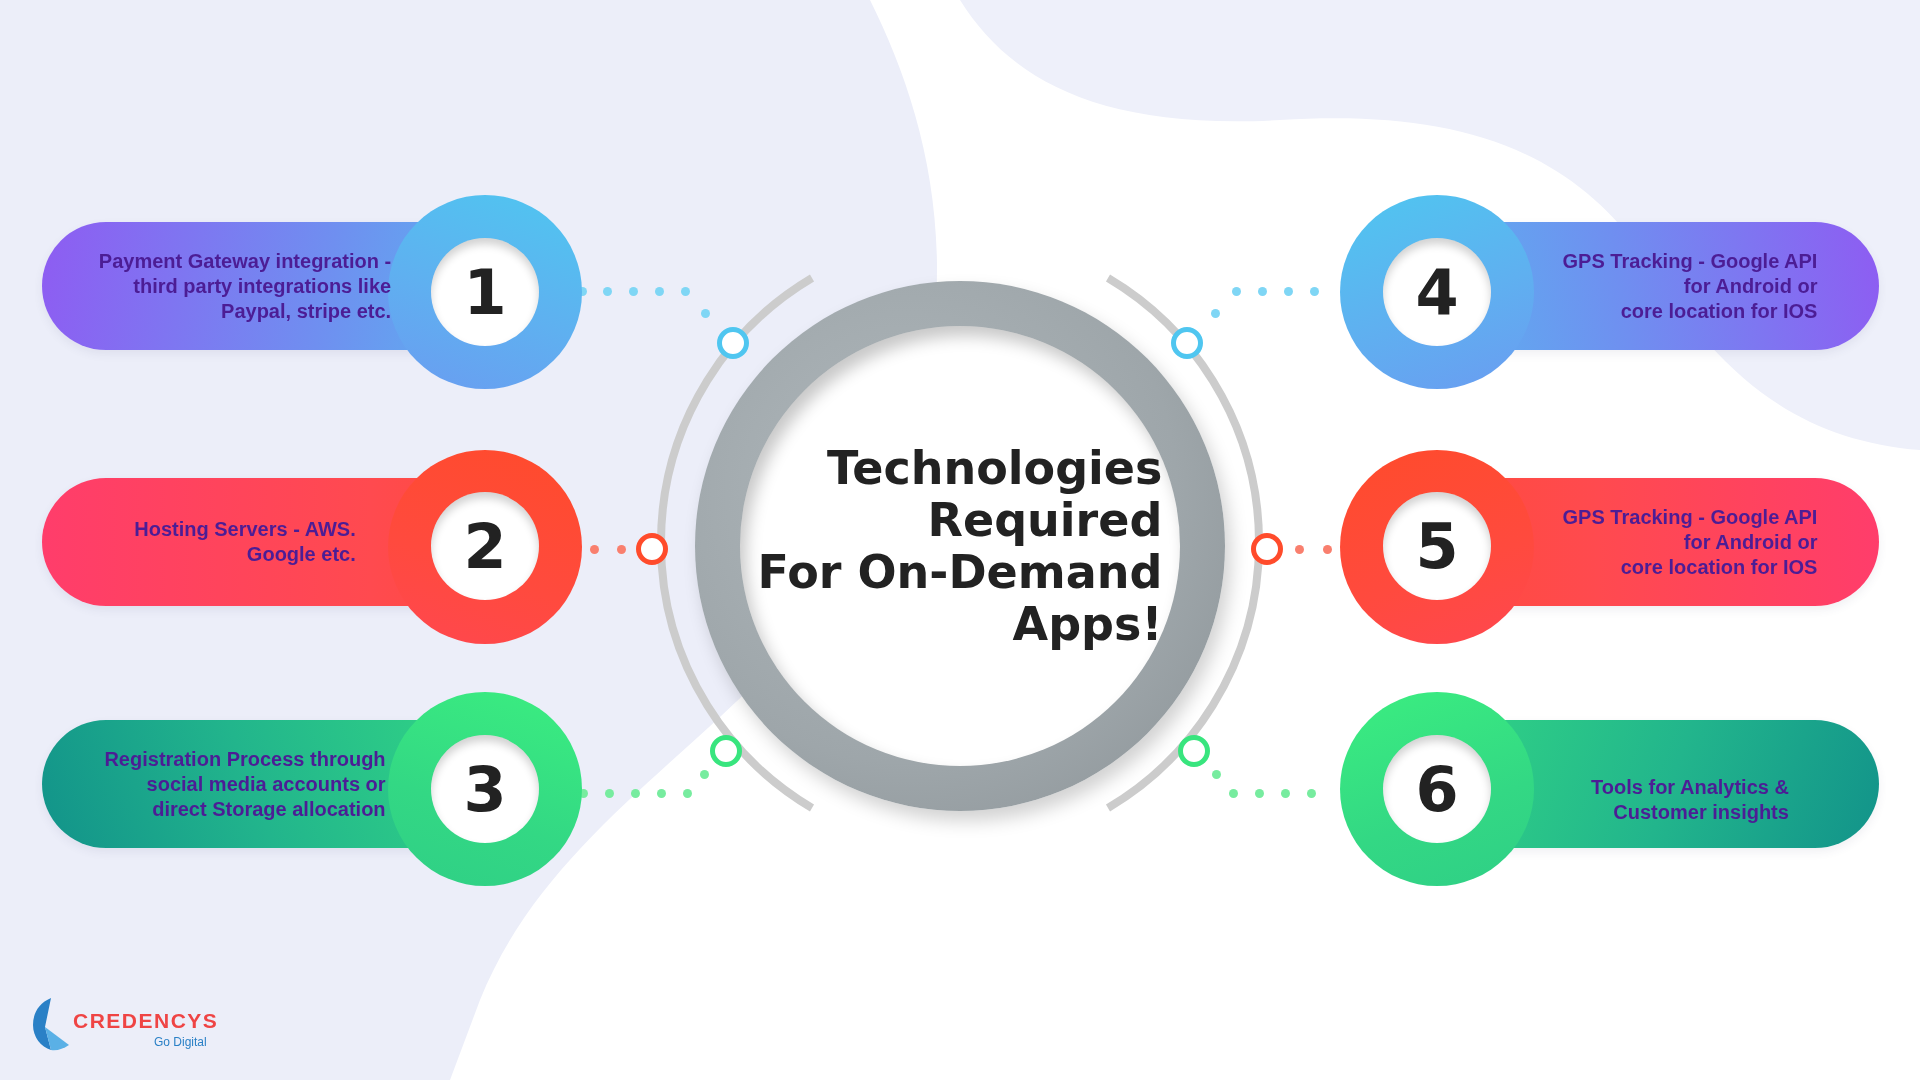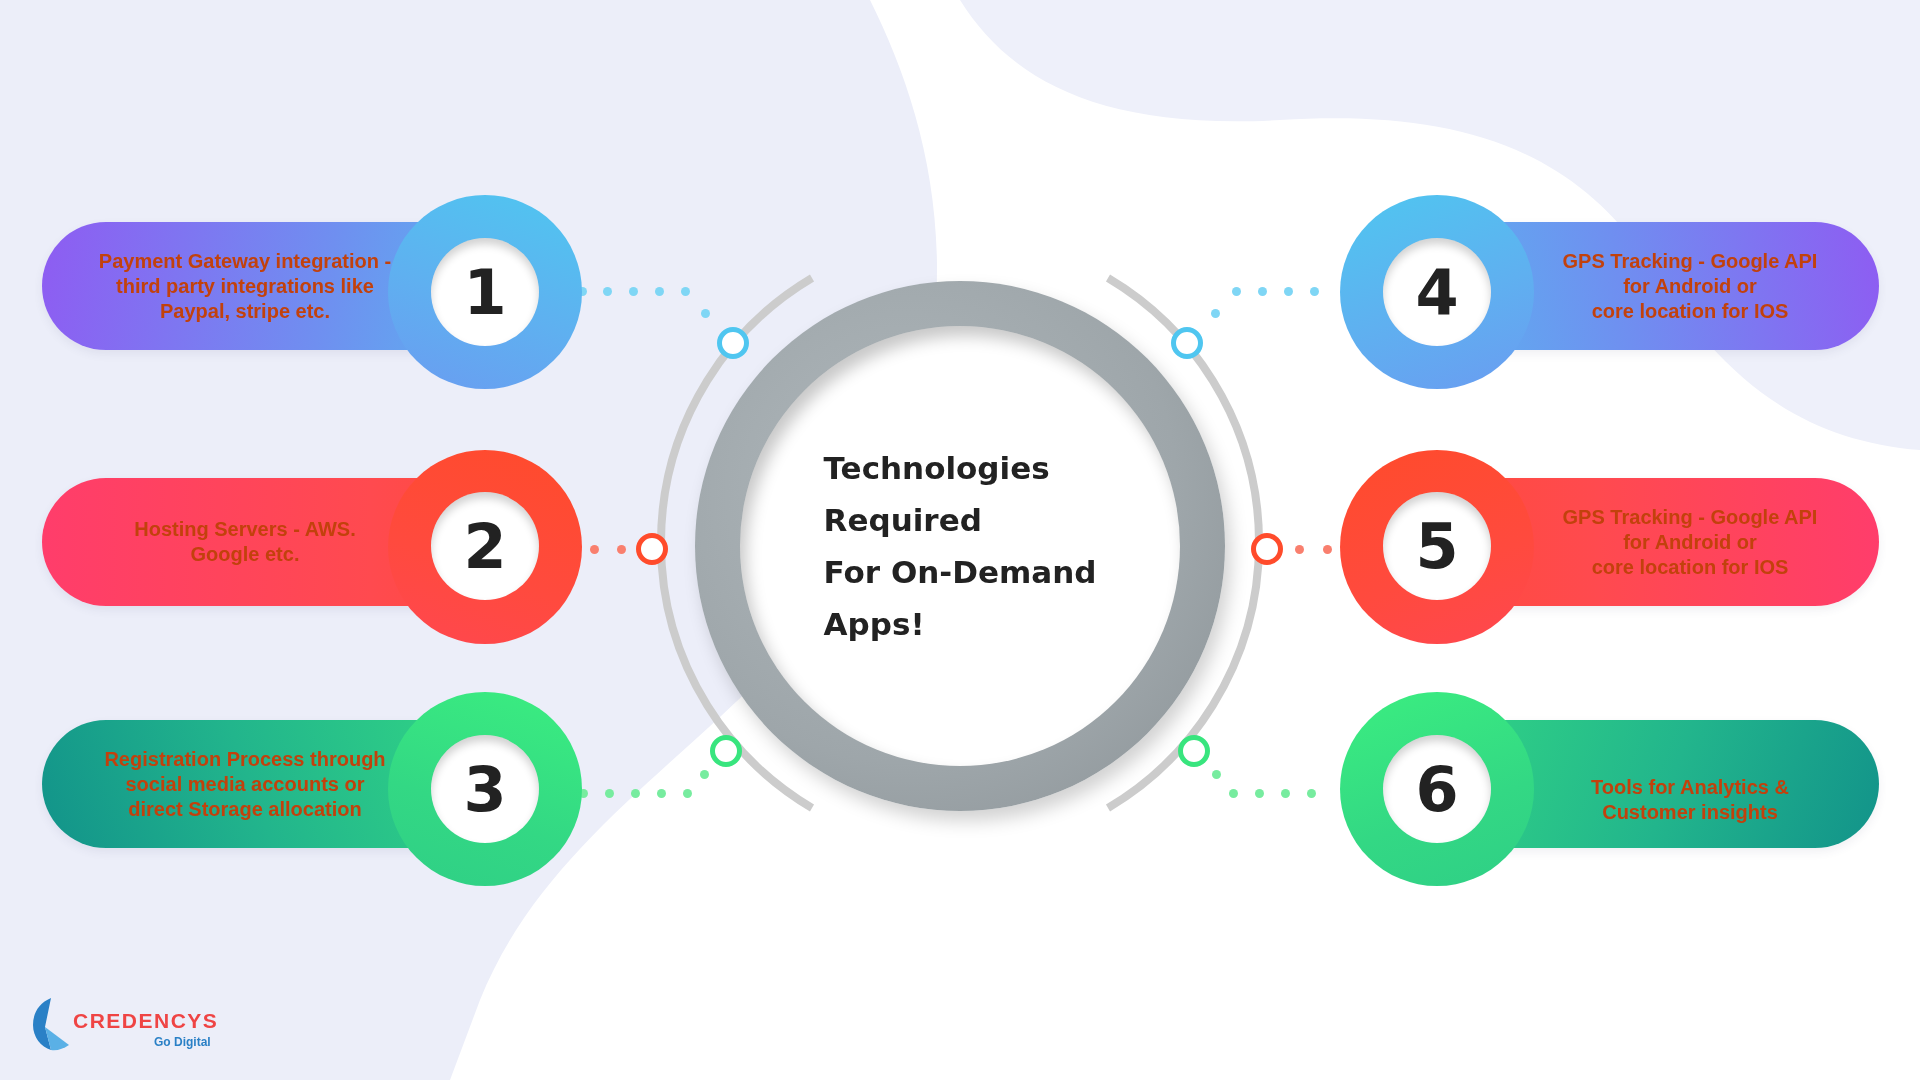--- a/index.html
+++ b/index.html
@@ -11,22 +11,22 @@
   .bg-svg { position: absolute; left: 0; top: 0; width: 1920px; height: 1080px; }
   .layer { position: absolute; left: 0; top: 0; width: 1920px; height: 1080px; }
 
   
   .pill {
     position: absolute; height: 128px; border-radius: 64px;
     box-shadow: 0 4px 10px rgba(60,60,100,0.08);
   }
   .pill-text {
     position: absolute; top: 0; height: 128px;
-    display: flex; align-items: center; justify-content: center; text-align: center;
-    color: #c2410c; font-weight: 700; font-size: 20px; line-height: 25px;
+    display: flex; align-items: center; justify-content: center; text-align: right;
+    color: #4c1d95; font-weight: 700; font-size: 20px; line-height: 25px;
     white-space: pre-line;
   }
   .bubble {
     position: absolute; width: 194px; height: 194px; border-radius: 50%;
   }
   .num-disc {
     position: absolute; width: 108px; height: 108px; border-radius: 50%;
     background: #ffffff;
     box-shadow: inset 0 6px 8px rgba(0,0,0,0.18);
     display: flex; align-items: center; justify-content: center;
@@ -41,41 +41,41 @@
     background: radial-gradient(circle at 40% 40%, #b0b8bc 0%, #9ea6aa 60%, #8a9195 100%);
     box-shadow: 6px 10px 18px rgba(0,0,0,0.18);
   }
   .ring-inner {
     position: absolute; left: 740px; top: 326px; width: 440px; height: 440px;
     border-radius: 50%; background: #ffffff;
     box-shadow: inset 6px 10px 16px rgba(0,0,0,0.22);
   }
   .title {
     position: absolute; left: 740px; top: 326px; width: 440px; height: 440px;
-    display: flex; align-items: center; justify-content: center; text-align: left;
-    color: #222222; font-weight: 700; font-size: 31px; line-height: 52px;
+    display: flex; align-items: center; justify-content: center; text-align: right;
+    color: #222222; font-weight: 700; font-size: 46px; line-height: 52px;
     white-space: pre-line;
     font-family: "DejaVu Sans", sans-serif;
   }
 
   .dot { position: absolute; width: 9px; height: 9px; border-radius: 50%; }
   .node {
     position: absolute; width: 22px; height: 22px; border-radius: 50%;
     background: #ffffff; border-width: 5px; border-style: solid;
   }
 
   
   .logo { position: absolute; left: 33px; top: 997px; width: 190px; height: 54px; }
   .logo-word {
     position: absolute; left: 40px; top: 12px; color: #ef4444;
     font-weight: 700; font-size: 21px; letter-spacing: 1.5px;
   }
   .logo-tag {
     position: absolute; left: 121px; top: 38px; color: #2a80c6;
-    font-weight: 700; font-size: 12px;
+    font-weight: 400; font-size: 12px;
   }
 </style>
 </head>
 <body>
 
 <svg class="bg-svg" viewBox="0 0 1920 1080">
 
   <path d="M0,0 L870,0 C930,120 980,300 880,520 C780,720 560,800 480,1000 L450,1080 L0,1080 Z" fill="#eceef9"></path>
 
   <path d="M960,0 L1920,0 L1920,450 C1800,440 1720,380 1640,250 C1560,140 1440,110 1280,120 C1100,130 1010,80 960,0 Z" fill="#eef0fa"></path>

